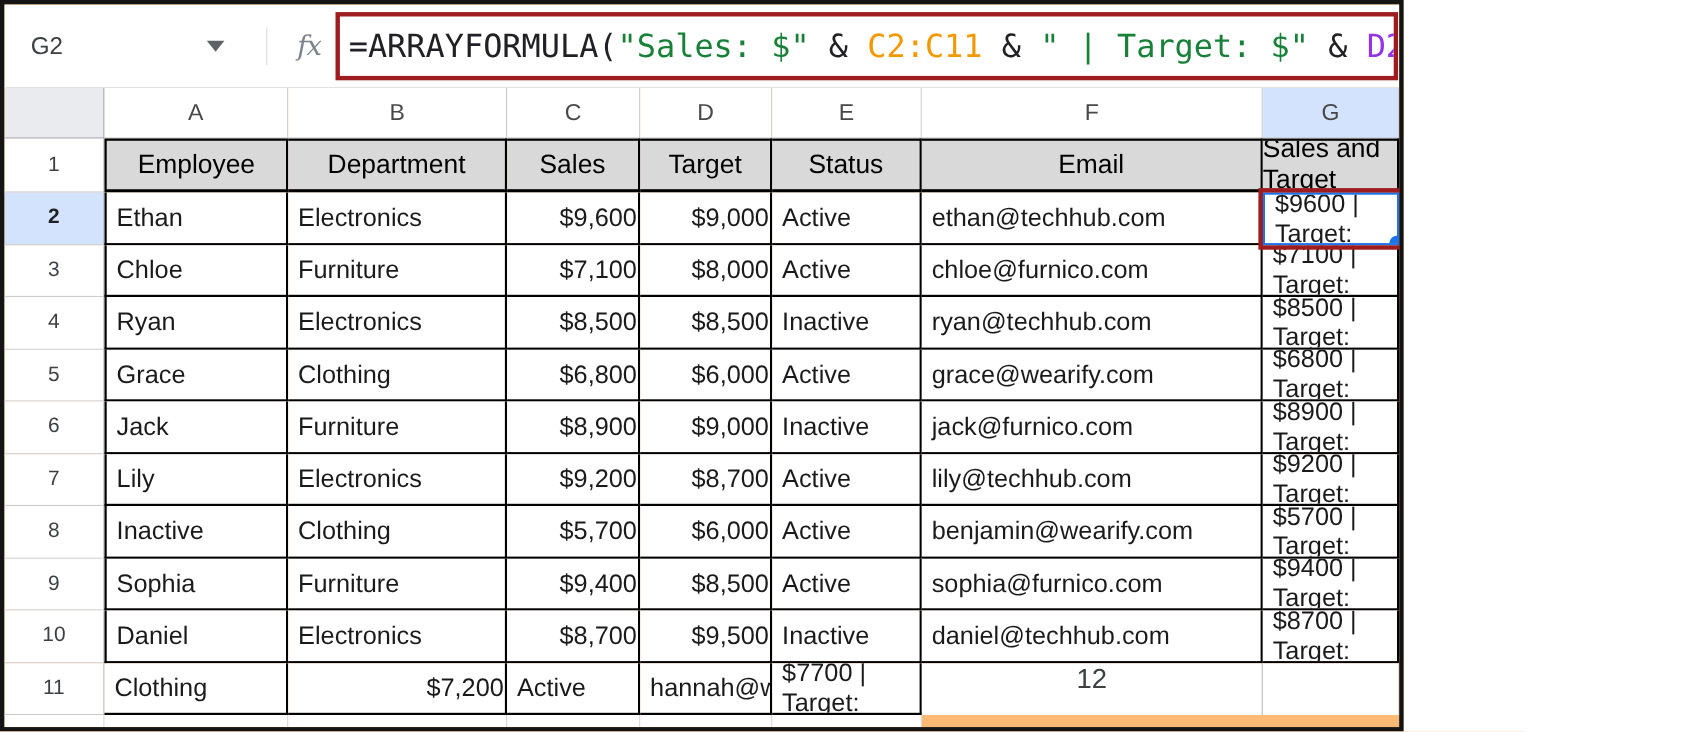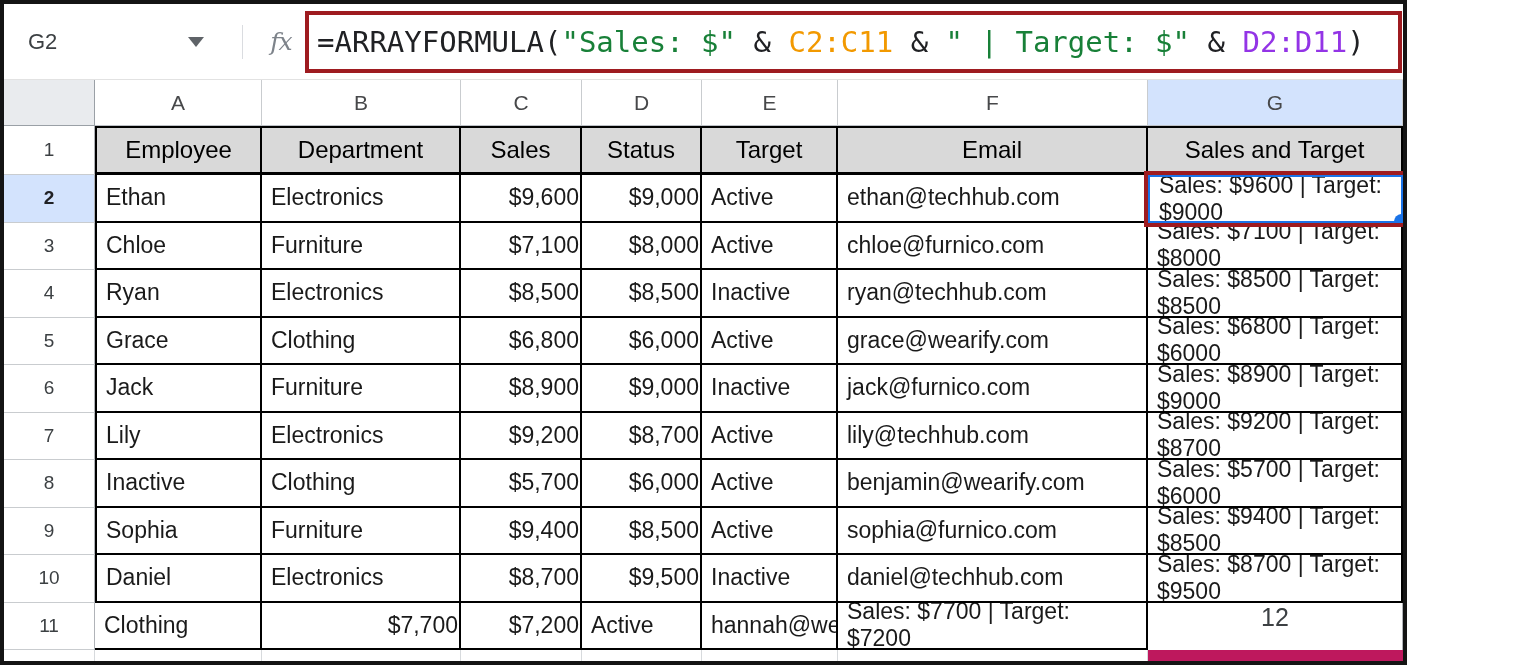--- a/index.html
+++ b/index.html
@@ -1,17 +1,17 @@
 <!DOCTYPE html>
 <html style="--red: #9e1b20; --blue: #1a73e8; --sel-bg: #d3e3fd; --head-bg: #d9d9d9;"><head>
 <meta charset="utf-8">
 <style>
   html,body{margin:0;padding:0;background:#fff;}
-  .frame{position:relative;width:1407px;height:665px;box-sizing:border-box;border:4px solid #141414;
-         font-family:"Liberation Sans",sans-serif;background:#be185d;overflow:hidden;}
+  .frame{position:relative;width:1276px;height:665px;box-sizing:border-box;border:4px solid #141414;
+         font-family:"Liberation Sans",sans-serif;background:#fdba74;overflow:hidden;}
   
   .topbar{height:76px;display:flex;align-items:center;box-sizing:border-box;
           border-bottom:1px solid #e2e2e2;background:#fff;}
   .namebox{width:176px;display:flex;align-items:center;justify-content:space-between;
            padding:0 10px 0 24px;cursor:pointer;}
   .namebox .val{font-size:22px;color:#3c4043;}
   .tri{width:0;height:0;border-left:8px solid transparent;border-right:8px solid transparent;
        border-top:10px solid #5f6368;}
   .vdiv{width:1px;height:34px;background:#dadce0;margin:0 14px 0 28px;}
   .fx{font-family:"DejaVu Serif",serif;font-style:italic;font-size:25px;color:#7d838a;
@@ -69,22 +69,22 @@
     <div class="colhead">C</div>
     <div class="colhead">D</div>
     <div class="colhead">E</div>
     <div class="colhead">F</div>
     <div class="colhead sel">G</div>
 
     <div class="gut">1</div>
     <div class="cell hrow first">Employee</div>
     <div class="cell hrow">Department</div>
     <div class="cell hrow">Sales</div>
+    <div class="cell hrow">Target</div>
     <div class="cell hrow">Status</div>
-    <div class="cell hrow">Target</div>
     <div class="cell hrow">Email</div>
     <div class="cell hrow">Sales and Target</div>
 
     <div class="gut sel">2</div>
     <div class="cell first">Ethan</div>
     <div class="cell">Electronics</div>
     <div class="cell rt">$9,600</div>
     <div class="cell rt">$9,000</div>
     <div class="cell">Active</div>
     <div class="cell">ethan@techhub.com</div>
@@ -157,21 +157,20 @@
     <div class="cell first">Daniel</div>
     <div class="cell">Electronics</div>
     <div class="cell rt">$8,700</div>
     <div class="cell rt">$9,500</div>
     <div class="cell">Inactive</div>
     <div class="cell">daniel@techhub.com</div>
     <div class="cell">Sales: $8700 | Target: $9500</div>
 
     <div class="gut">11</div>
     <div class="cell">Clothing</div>
-    <div class="cell rt">$7,700</div>
     <div class="cell rt">$7,200</div>
     <div class="cell">Active</div>
     <div class="cell">hannah@wearify.com</div>
     <div class="cell">Sales: $7700 | Target: $7200</div>
 
     <div class="sliver tgut">12</div>
     <div class="sliver"></div>
     <div class="sliver"></div>
     <div class="sliver"></div>
     <div class="sliver"></div>

